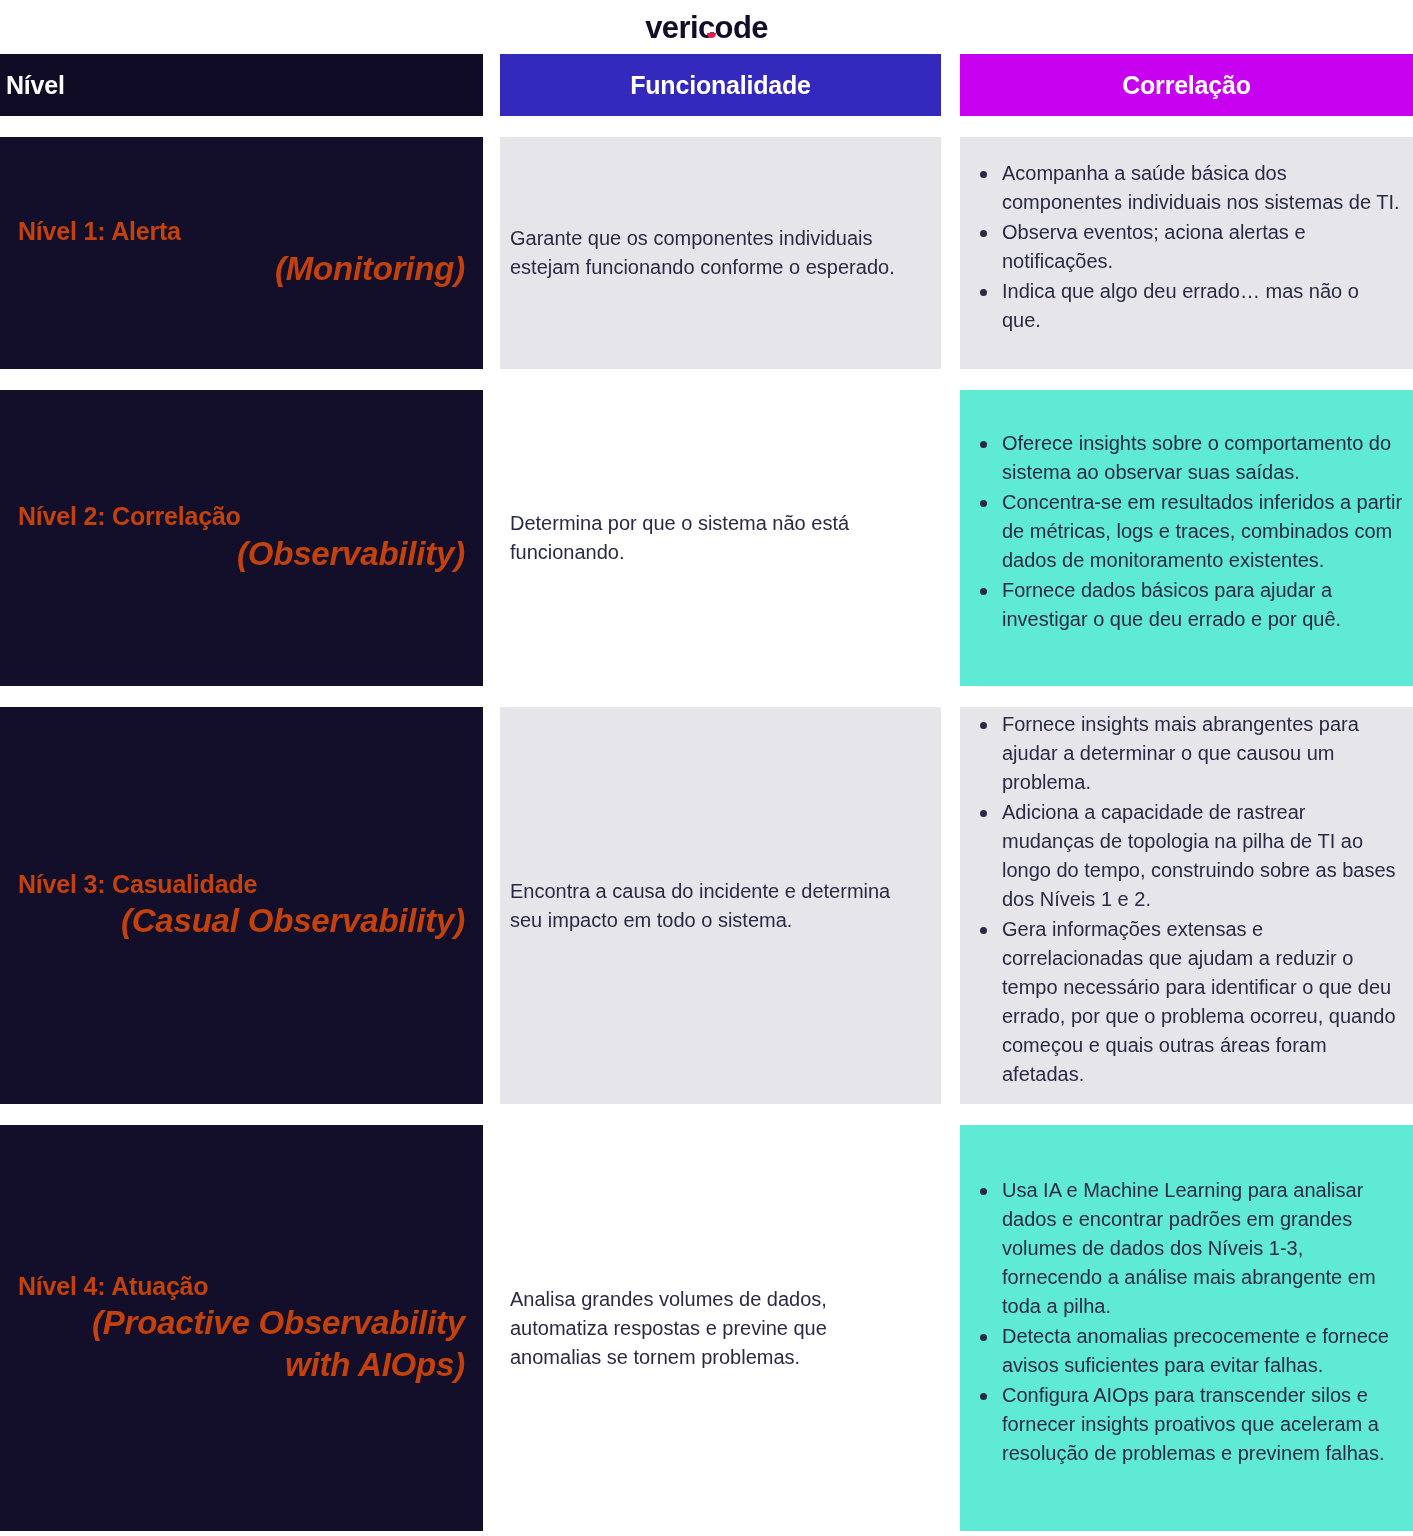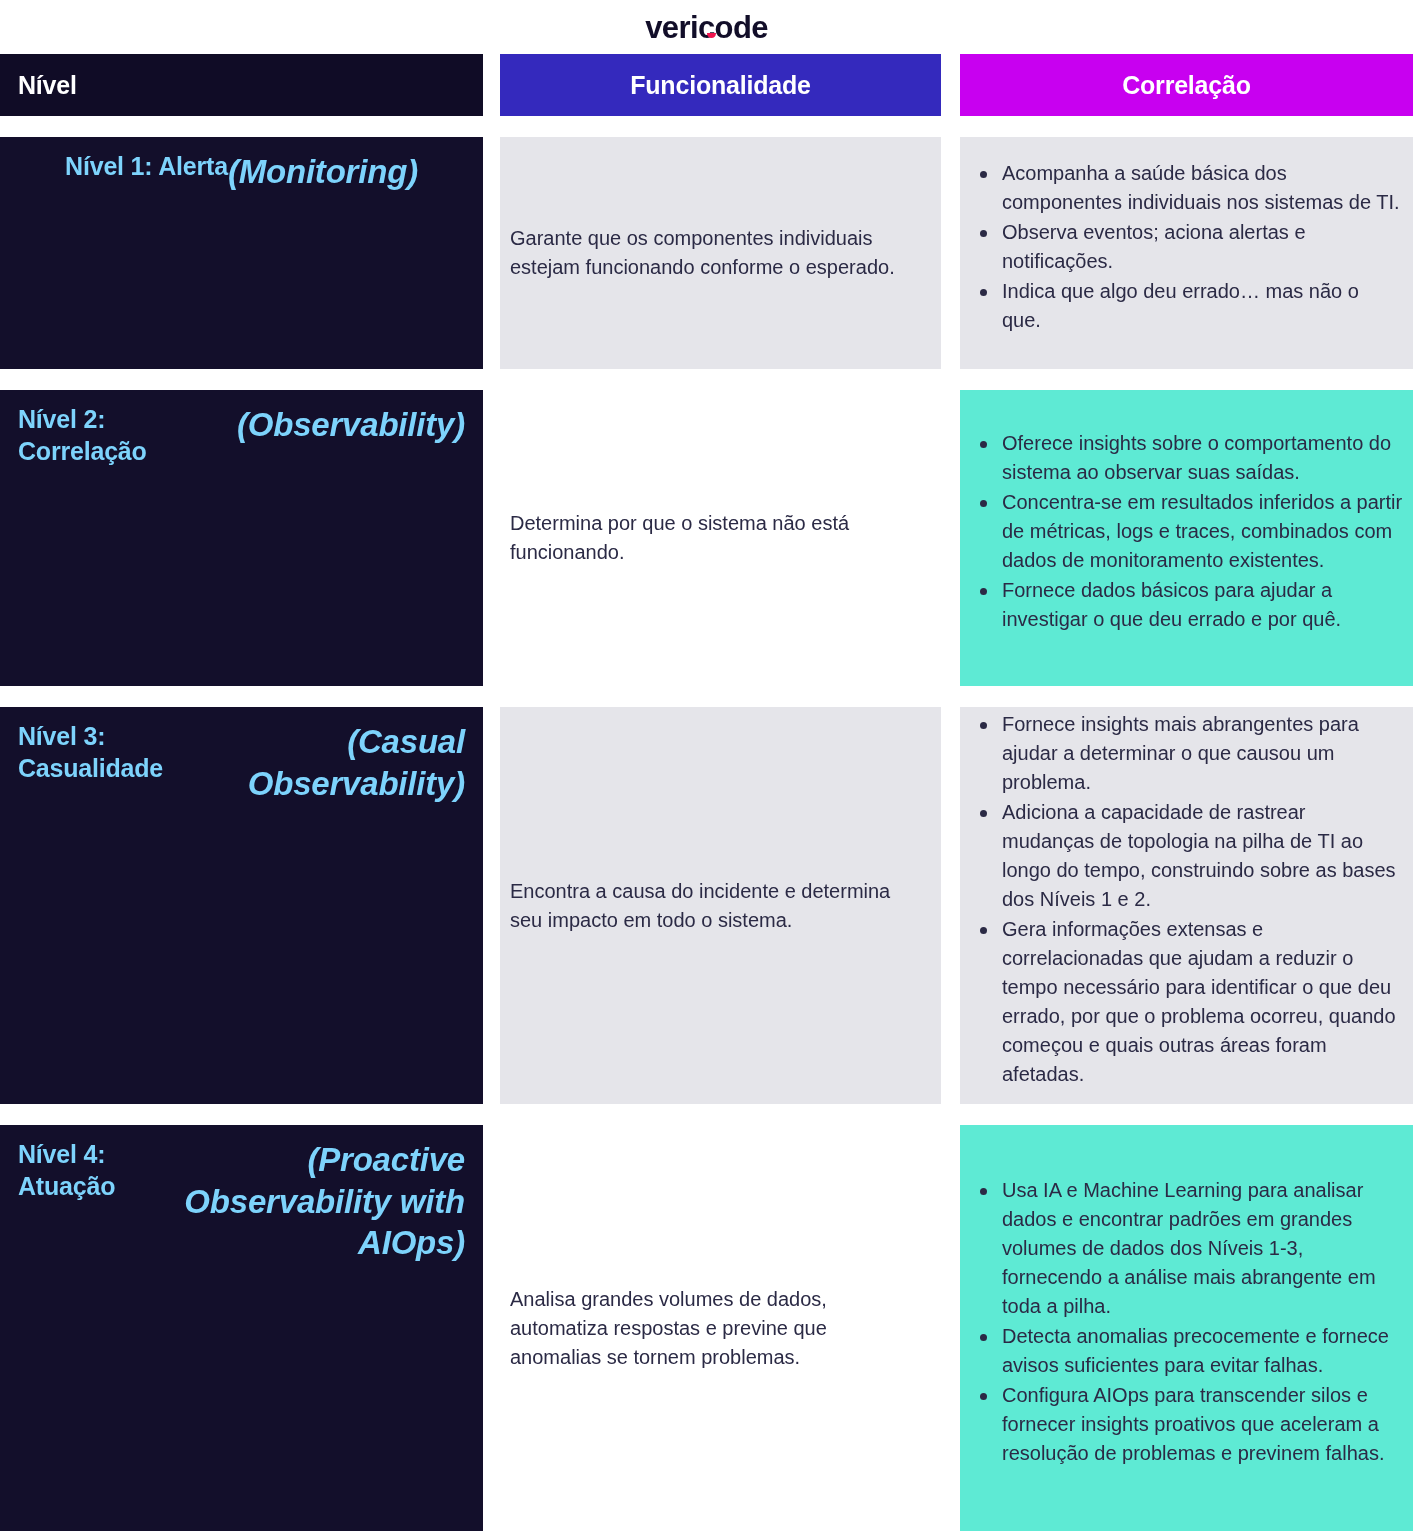--- a/index.html
+++ b/index.html
@@ -55,32 +55,32 @@
   
   .hdr {
     height: 62px;
     display: flex;
     align-items: center;
     color: #ffffff;
     font-size: 25px;
     font-weight: bold;
     letter-spacing: -0.2px;
   }
-  .hdr-level   { background: #100c26; justify-content: flex-start; padding-left: 18px; }
+  .hdr-level   { background: #100c26; justify-content: flex-start; padding-left: 6px; }
   .hdr-func    { background: #3429bd; justify-content: center; }
   .hdr-desc    { background: #c800f0; justify-content: center; }
 
   .rowgap { height: 21px; background: #ffffff; }
 
   
   .c-level {
     background: #130f2b;
-    color: #7dd3fc;
-    display: flex;
-    flex-direction: row;
+    color: #c2410c;
+    display: flex;
+    flex-direction: column;
     justify-content: center;
     padding: 14px 18px;
   }
   .lvl-title {
     font-size: 25px;
     font-weight: bold;
     letter-spacing: -0.2px;
     line-height: 1.26;
   }
   .lvl-sub {

